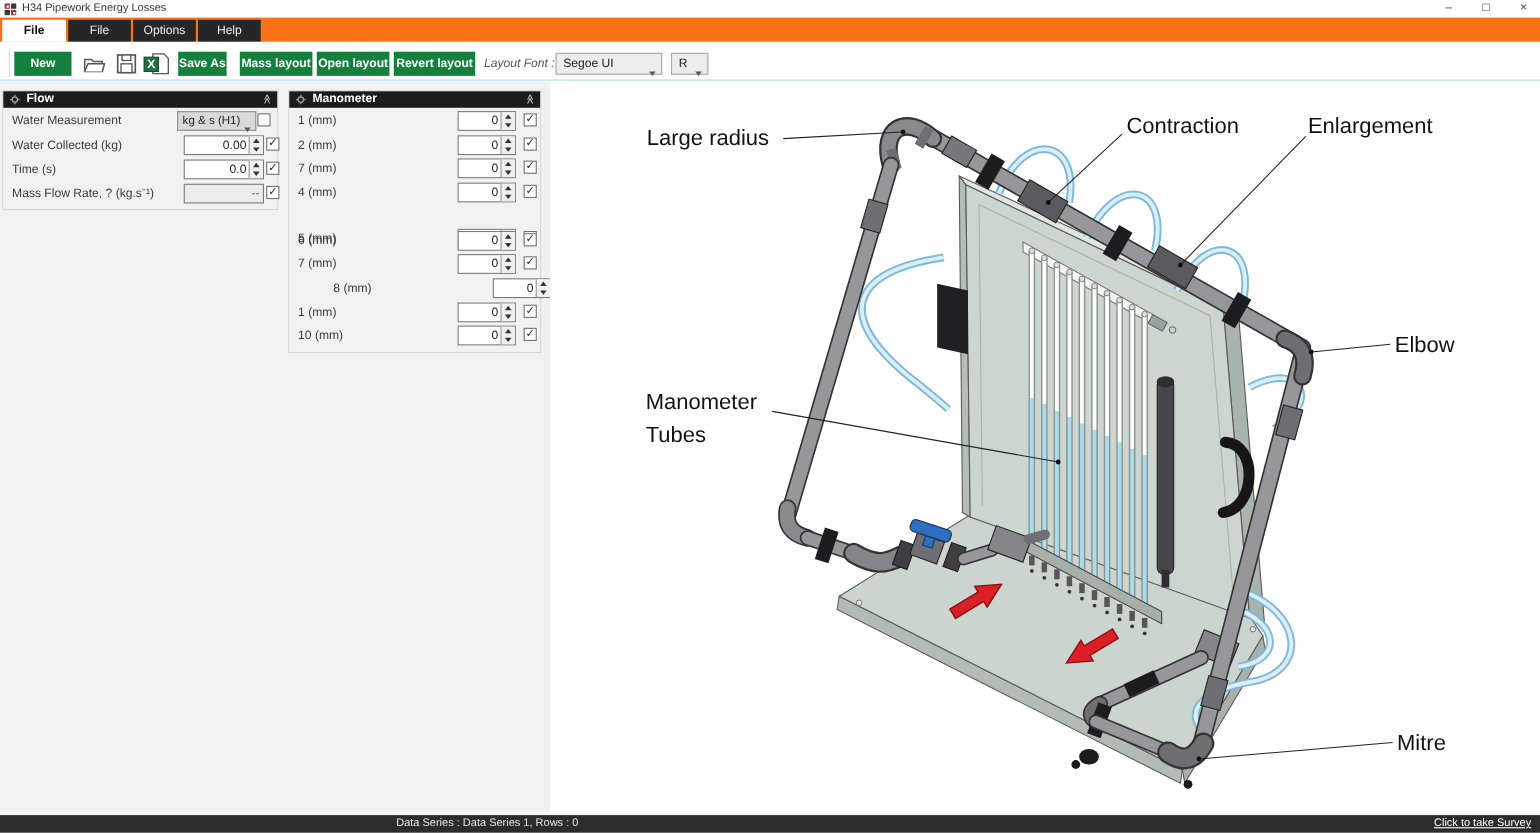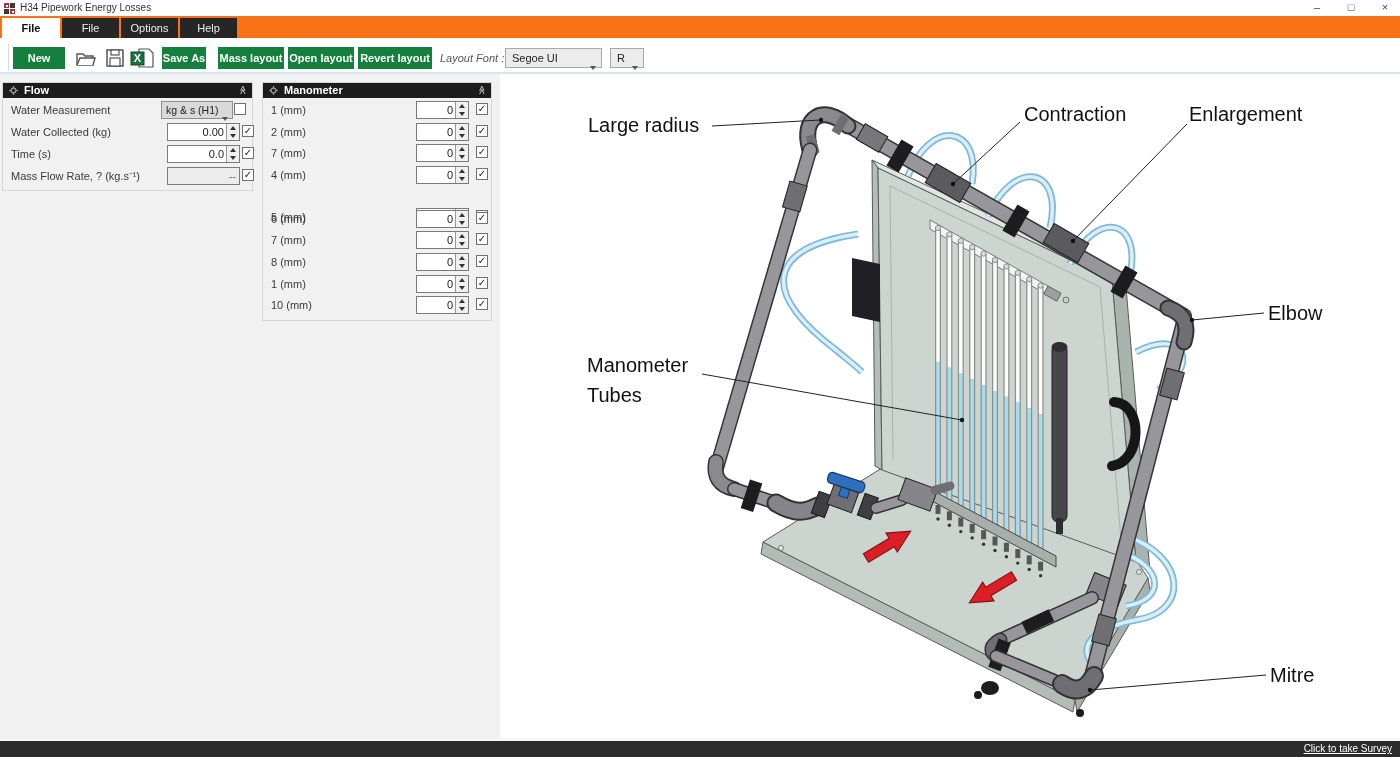--- a/index.html
+++ b/index.html
@@ -299,21 +299,21 @@
             <div class="cell" style="top: 0px;">
               <span class="tri-up-s"></span>
             </div>
             <div class="cell" style="top: 8px;">
               <span class="tri-dn-s"></span>
             </div>
           </div>
         </div>
         <span class="cb" style="left: 213px;">✓</span>
       </div>
-      <div class="prow" style="top: 169px;">
+      <div class="prow" style="top: 169px; margin-left: 32px;">
         <span class="plabel">8 (mm)</span>
         <div class="spinwrap" style="left: 153px; width: 53px;">
           <div class="num">0</div>
           <div class="spinner">
             <div class="cell" style="top: 0px;">
               <span class="tri-up-s"></span>
             </div>
             <div class="cell" style="top: 8px;">
               <span class="tri-dn-s"></span>
             </div>
@@ -573,14 +573,15 @@
   <text x="1024" y="121">Contraction</text>
   <text x="1189" y="121">Enlargement</text>
   <text x="1268" y="320">Elbow</text>
   <text x="587" y="372">Manometer</text>
   <text x="587" y="402">Tubes</text>
   <text x="1270" y="682">Mitre</text>
 </svg>
 
 <div class="abs" id="prestatus"></div>
 <div class="abs" id="statusbar">
+  <span class="abs" id="status-text">Data Series : Data Series 1,  Rows : 0</span>
   <span class="abs" id="survey-link">Click to take Survey</span>
 </div>
 
 </body></html>

